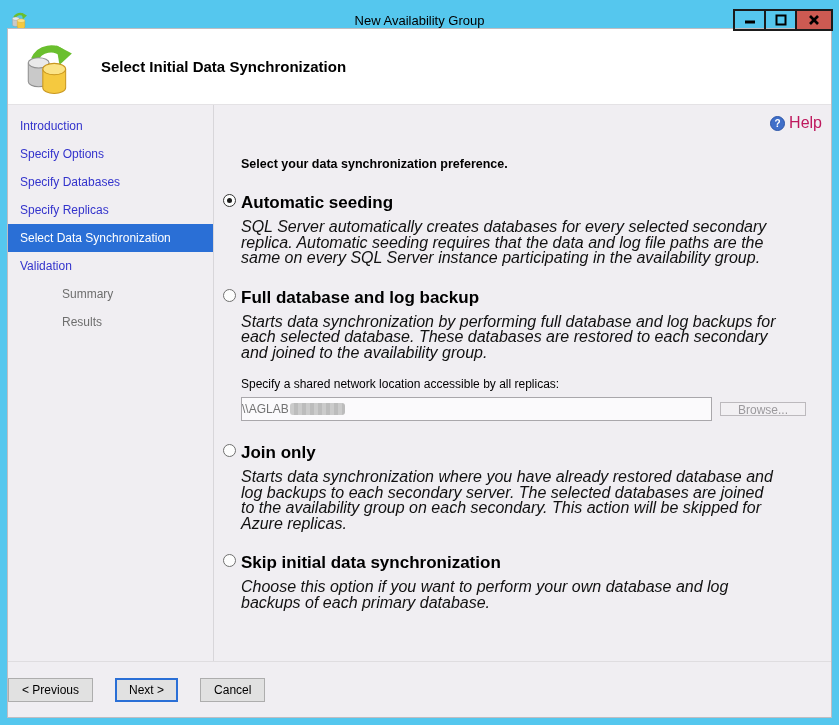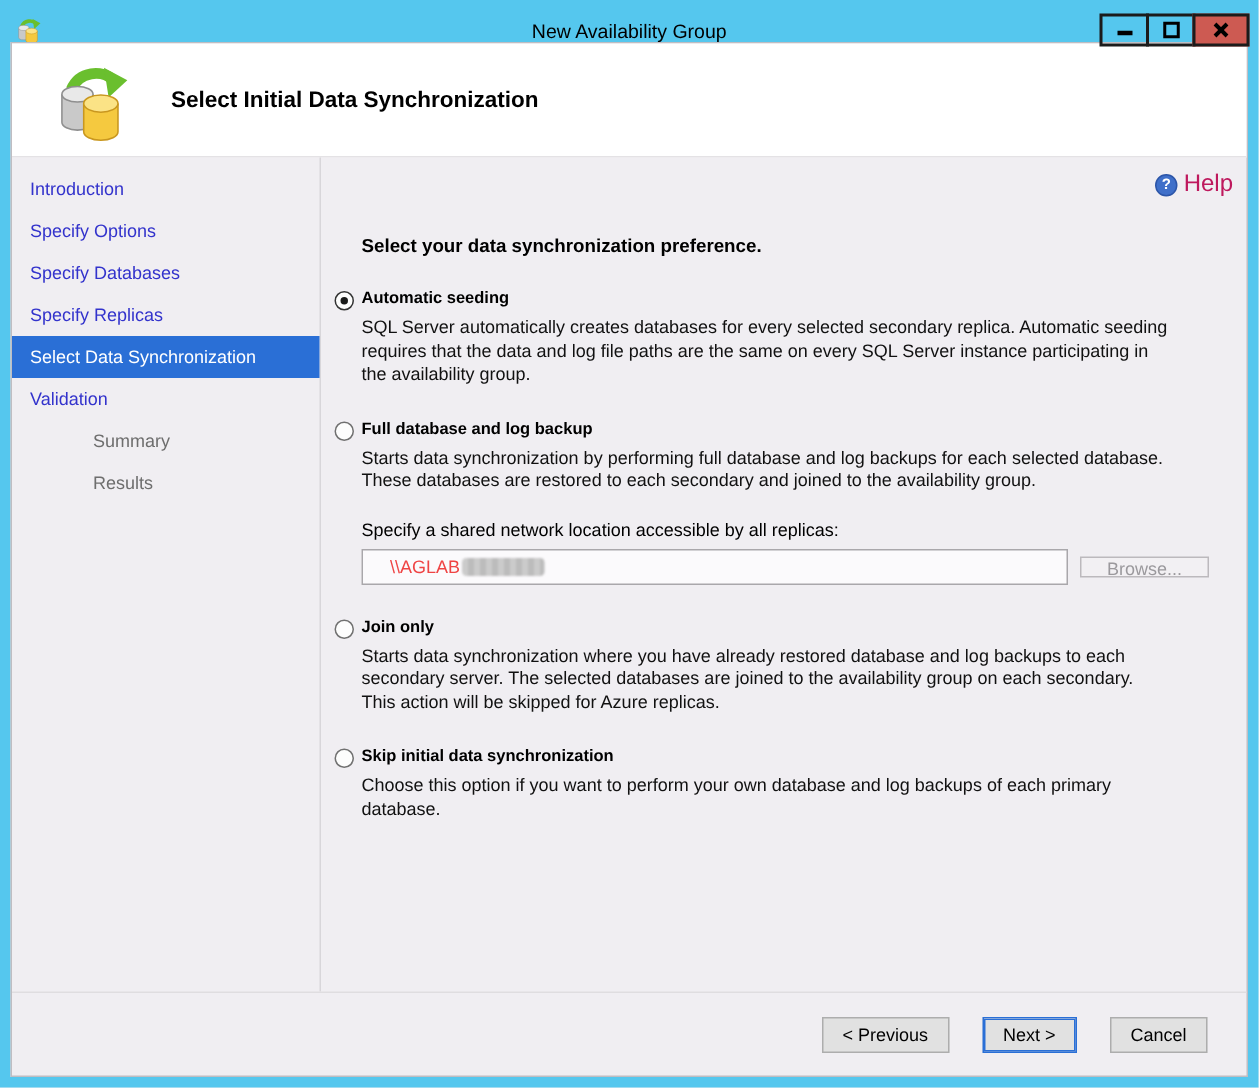--- a/index.html
+++ b/index.html
@@ -39,21 +39,21 @@
     left: 7px; right: 7px; top: 28px; bottom: 7px;
     background: #f0eef2;
     border: 1px solid #bfbdc2;
     display: flex; flex-direction: column;
   }
   .header {
     height: 76px;
     background: #ffffff;
     border-bottom: 1px solid #e4e2e5;
     display: flex; align-items: center;
-    padding-left: 26px;
+    padding-left: 13px;
     flex: 0 0 auto;
   }
   .header-icon { width: 54px; height: 54px; }
   .header-title { font-size: 15px; font-weight: 700; margin-left: 26px; }
   
   .content-row { flex: 1 1 auto; display: flex; min-height: 0; }
   .sidebar {
     width: 206px; flex: 0 0 auto;
     border-right: 1px solid #d8d6da;
     padding-top: 7px;
@@ -89,53 +89,53 @@
     position: absolute; left: 0; top: 1px;
     width: 13px; height: 13px; border-radius: 50%;
     border: 1px solid #707070; background: #fdfdfd;
     cursor: pointer;
   }
   .radio.checked { border-color: #333; }
   .radio.checked::after {
     content: ""; position: absolute; left: 3px; top: 3px;
     width: 5px; height: 5px; border-radius: 50%; background: #1a1a1a;
   }
-  .option-label { font-size: 11px; font-weight: 700; cursor: pointer; }
+  .option-label { font-size: 17px; font-weight: 700; cursor: pointer; }
   .option-desc {
-    font-size: 12px; line-height: 15.5px; margin-top: 6px;
-    max-width: 540px; color: #111;
+    font-size: 16px; line-height: 15.5px; margin-top: 6px;
+    max-width: 540px; color: #111; font-style: italic;
   }
   .share-label { font-size: 12px; margin-top: 17px; }
   .share-row { display: flex; align-items: center; margin-top: 6px; }
   .share-input {
     width: 471px; height: 24px;
     background: #fbfafc;
     border: 1px solid #a9a7ab;
     display: flex; align-items: center;
-    padding: 0 18px; font-size: 12px; color: #ef4444;
+    padding: 0 0; font-size: 12px; color: #737373;
     cursor: text;
   }
   .redacted-blob {
     display: inline-block; width: 55px; height: 12px; margin-left: 1px;
     border-radius: 3px;
     background: repeating-linear-gradient(90deg,#cbcbcb 0 4px,#bcbcbc 4px 8px);
     filter: blur(0.7px);
   }
   .browse-btn {
     margin-left: 8px; width: 86px; height: 14px;
     background: #f2f0f3;
     border: 1px solid #bcb9bd;
     color: #9b999d; font-size: 12px;
     font-family: "Liberation Sans", sans-serif;
   }
   
   .footer {
     flex: 0 0 auto; height: 56px;
     border-top: 1px solid #dfdde0;
-    display: flex; align-items: center; justify-content: flex-end;
+    display: flex; align-items: center; 
     padding-right: 26px; gap: 22px;
   }
   .footer-btn {
     height: 24px; min-width: 62px;
     padding: 0 13px;
     background: #e1e1e1;
     border: 1px solid #adadad;
     font-size: 12px;
     font-family: "Liberation Sans", sans-serif;
     color: #000;

